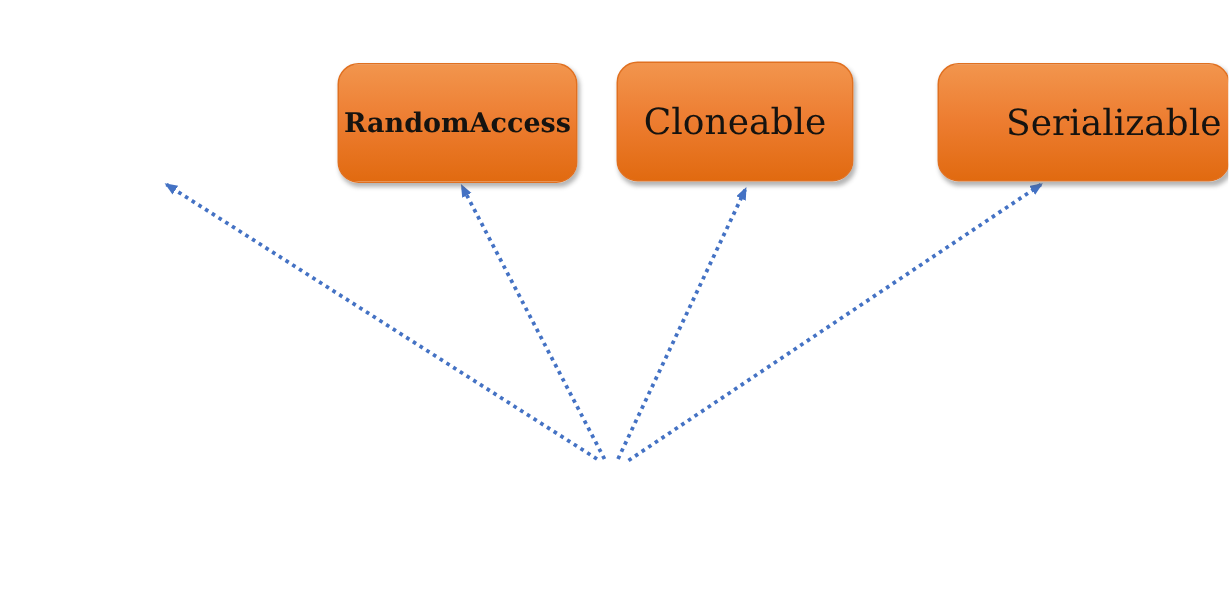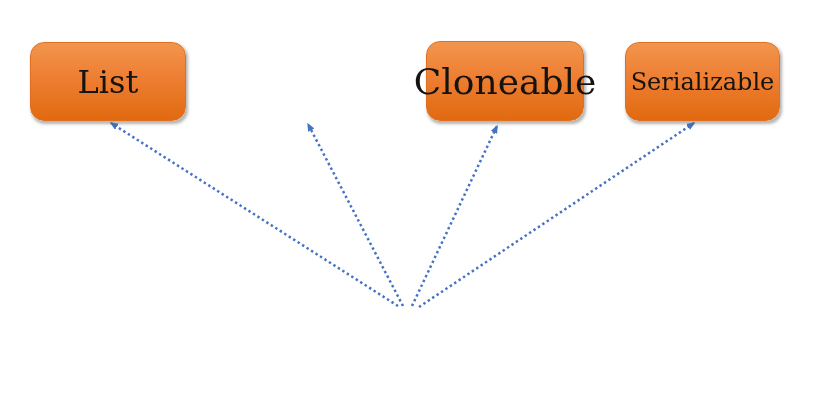--- a/index.html
+++ b/index.html
@@ -36,22 +36,22 @@
     background: linear-gradient(180deg, #f2954d 0%, #ed7d31 48%, #e16a10 100%);
     border: 1px solid #e07020;
   }
   .impl {
     background: linear-gradient(180deg, #8fc066 0%, #7bae50 50%, #669a3d 100%);
     border: 1px solid #5d8f38;
     font-weight: bold;
   }
   .node-list          { left: 30px;  top: 42px;  width: 154px; height: 77px; font-size: 32px; }
   .node-randomaccess  { left: 225px; top: 42px;  width: 158px; height: 78px; font-size: 18px; font-weight: bold; }
-  .node-cloneable     { left: 426px; top: 41px;  width: 156px; height: 78px; font-size: 36px; }
-  .node-serializable  { left: 625px; top: 42px;  width: 153px; height: 77px; font-size: 24px; }
+  .node-cloneable     { left: 411px; top: 41px;  width: 156px; height: 78px; font-size: 24px; }
+  .node-serializable  { left: 625px; top: 42px;  width: 153px; height: 77px; font-size: 24px; padding-left: 40px; }
   .node-impl          { left: 300px; top: 311px; width: 203px; height: 77px; font-size: 18px; }
 </style>
 </head>
 <body>
 
 <div class="canvas">
 
   <svg class="arrow-layer" viewBox="0 0 819 409" xmlns="http://www.w3.org/2000/svg">
     <defs>
       <marker id="arrowhead" markerWidth="9" markerHeight="8" refX="7" refY="3.5" orient="auto" markerUnits="userSpaceOnUse">
@@ -59,24 +59,24 @@
       </marker>
     </defs>
     <g stroke="#4472C4" stroke-width="2.5" fill="none" stroke-dasharray="2.4 2.9" stroke-linecap="butt">
       <line x1="398" y1="306" x2="111" y2="123" marker-end="url(#arrowhead)"></line>
       <line x1="403" y1="306" x2="308" y2="124" marker-end="url(#arrowhead)"></line>
       <line x1="412" y1="306" x2="497" y2="126" marker-end="url(#arrowhead)"></line>
       <line x1="419" y1="307" x2="694" y2="123" marker-end="url(#arrowhead)"></line>
     </g>
   </svg>
 
-  <div class="node iface node-list">
-    <span>List</span>
+
+  <div class="node iface node-randomaccess">
+    <span>RandomAccess</span>
   </div>
-
 
   <div class="node iface node-cloneable">
     <span>Cloneable</span>
   </div>
 
   <div class="node iface node-serializable">
     <span>Serializable</span>
   </div>
 
 

